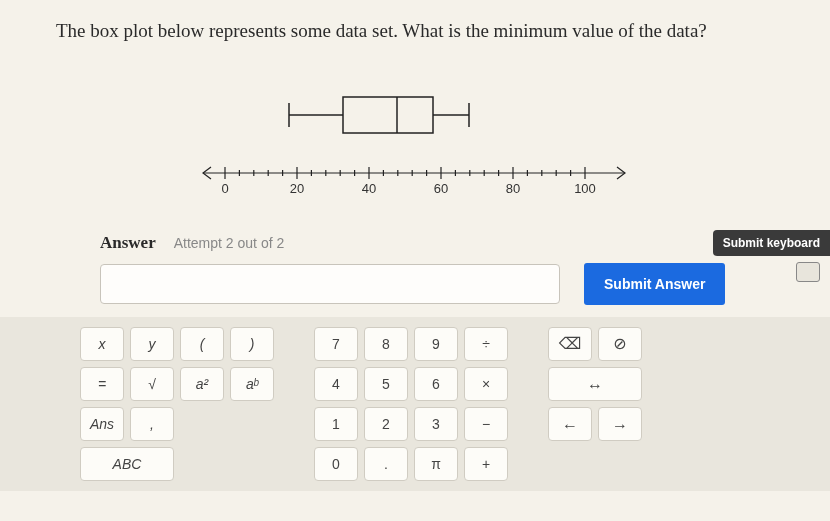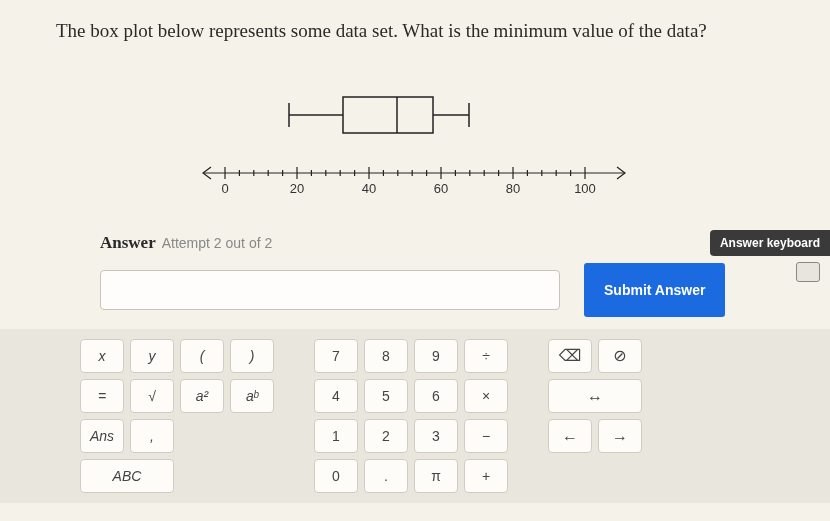--- a/index.html
+++ b/index.html
@@ -23,21 +23,21 @@
       margin: 30px auto 10px auto;
       position: relative;
     }
     .boxplot-svg { display: block; margin: 0 auto 18px auto; }
     .axis-svg { display: block; margin: 0 auto; }
     .answer-row {
       padding: 6px 20px 10px 100px;
       font-size: 16px;
       display: flex;
       align-items: baseline;
-      gap: 6px;
+      gap: 18px;
     }
     .answer-label { font-weight: bold; font-size: 17px; }
     .attempt { color: #888; font-size: 14px; font-family: Arial, sans-serif; margin-top: 16px; }
     .input-row {
       display: flex;
       padding: 0 20px 12px 100px;
       gap: 24px;
       align-items: center;
     }
     .answer-input {
@@ -46,21 +46,21 @@
       border: 1px solid #c8c4bb;
       border-radius: 4px;
       background: #fefdfb;
       padding: 0 10px;
       font-size: 16px;
     }
     .submit-btn {
       background: #1b6ae0;
       color: #fff;
       border: none;
-      height: 54px;
+      height: 42px;
       padding: 0 20px;
       font-size: 14px;
       border-radius: 3px;
       cursor: pointer;
       font-family: Arial, sans-serif;
       font-weight: 600;
     }
     .vk-tooltip {
       position: absolute;
       right: 0;
@@ -166,21 +166,21 @@
     </g>
     <text class="tick-label" x="40" y="30">0</text>
     <text class="tick-label" x="112" y="30">20</text>
     <text class="tick-label" x="184" y="30">40</text>
     <text class="tick-label" x="256" y="30">60</text>
     <text class="tick-label" x="328" y="30">80</text>
     <text class="tick-label" x="400" y="30">100</text>
   </svg>
 </div>
 
-<div class="vk-tooltip">Answer keyboard</div>
+<div class="vk-tooltip">Submit keyboard</div>
 <div class="vk-icon"></div>
 
 <div class="answer-row">
   <span class="answer-label">Answer</span>
   <span class="attempt">Attempt 2 out of 2</span>
 </div>
 
 <div class="input-row">
   <input class="answer-input" value="" style="">
   <button class="submit-btn">Submit Answer</button>

